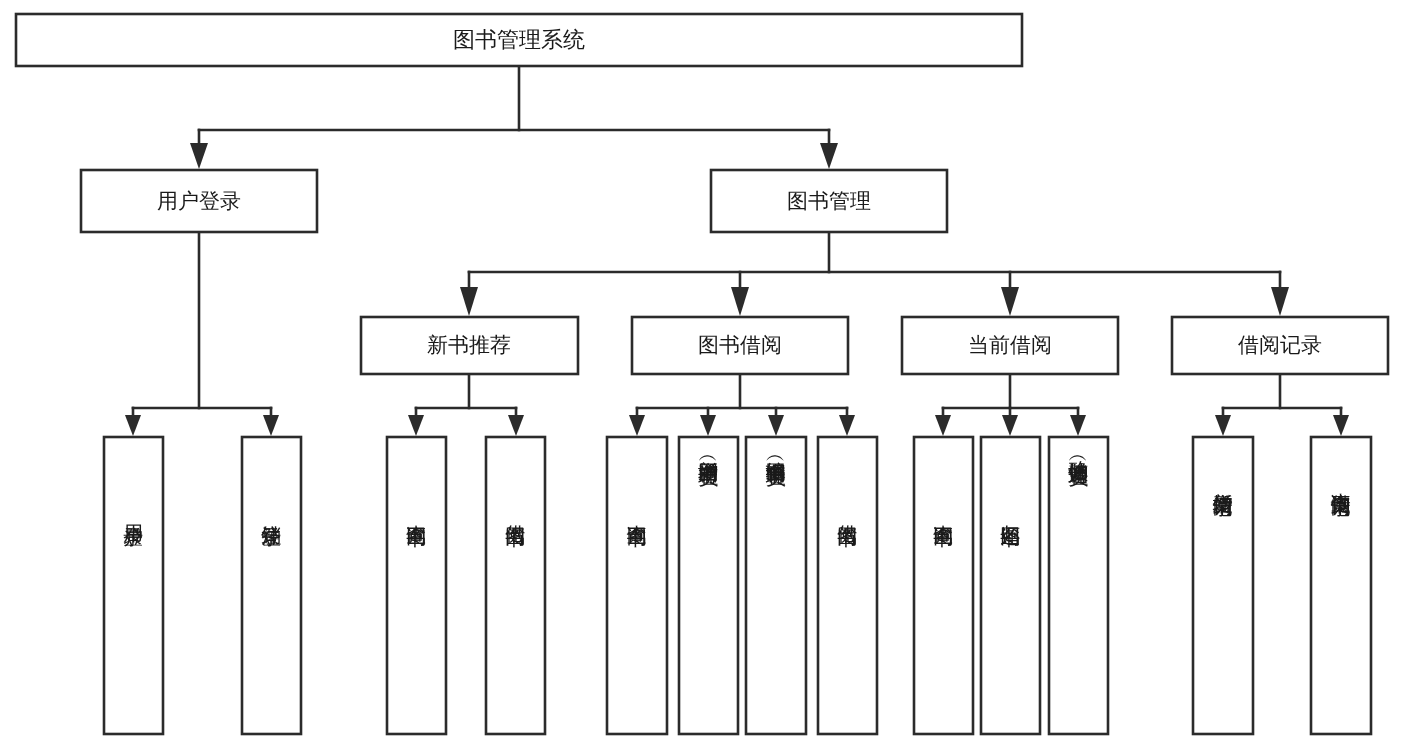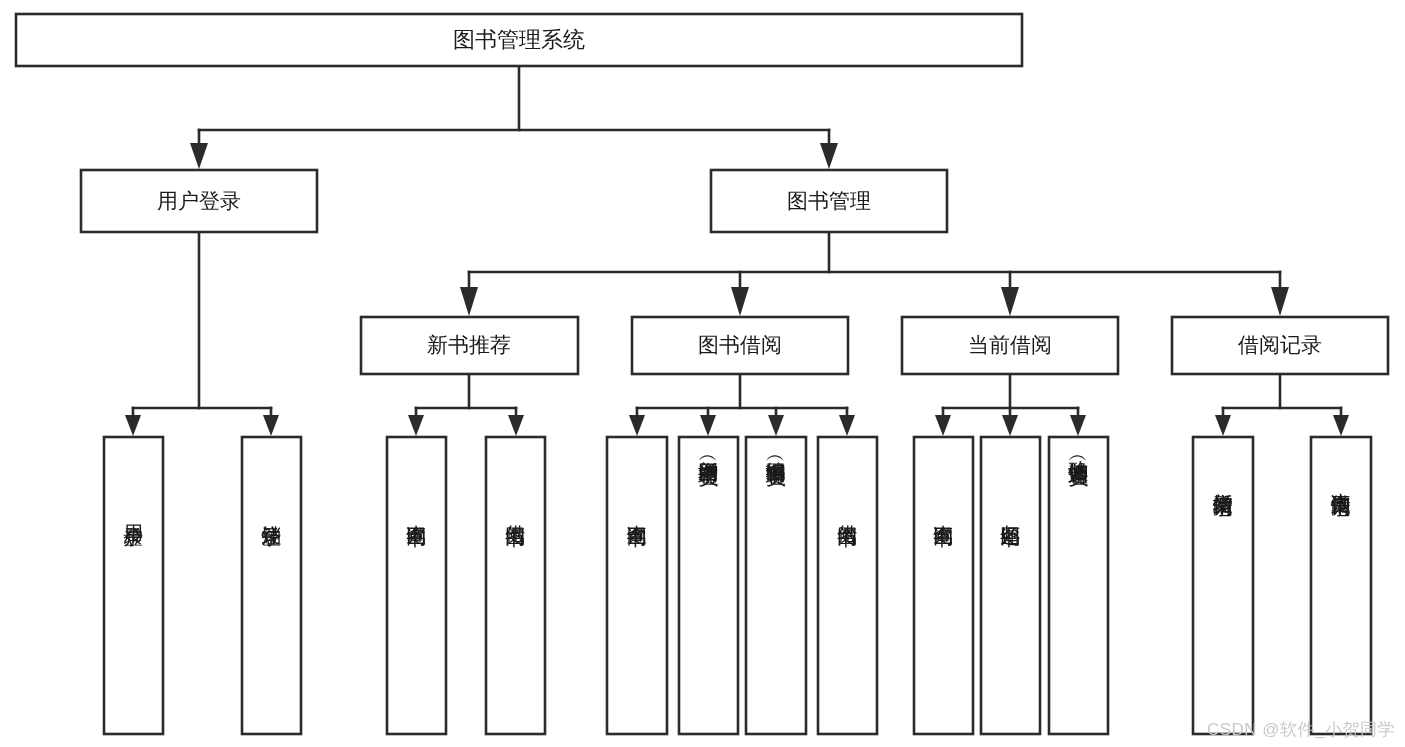--- a/index.html
+++ b/index.html
@@ -238,15 +238,14 @@
   <div class="leaf-label-wrap" style="left:1049px; top:437px; width:59px; height:297px;">
     <span class="leaf-label" style="margin-top:8px;">确认归还（管理员）</span>
   </div>
   <div class="leaf-label-wrap" style="left:1193px; top:437px; width:60px; height:297px;">
     <span class="leaf-label" style="margin-top:40px;">新增借阅记录</span>
   </div>
   <div class="leaf-label-wrap" style="left:1311px; top:437px; width:60px; height:297px;">
     <span class="leaf-label" style="margin-top:40px;">查询借阅记录</span>
   </div>
 
-  <div id="watermark">CSDN @软件_小贺同学</div>
 
 </div>
 
 </body></html>

